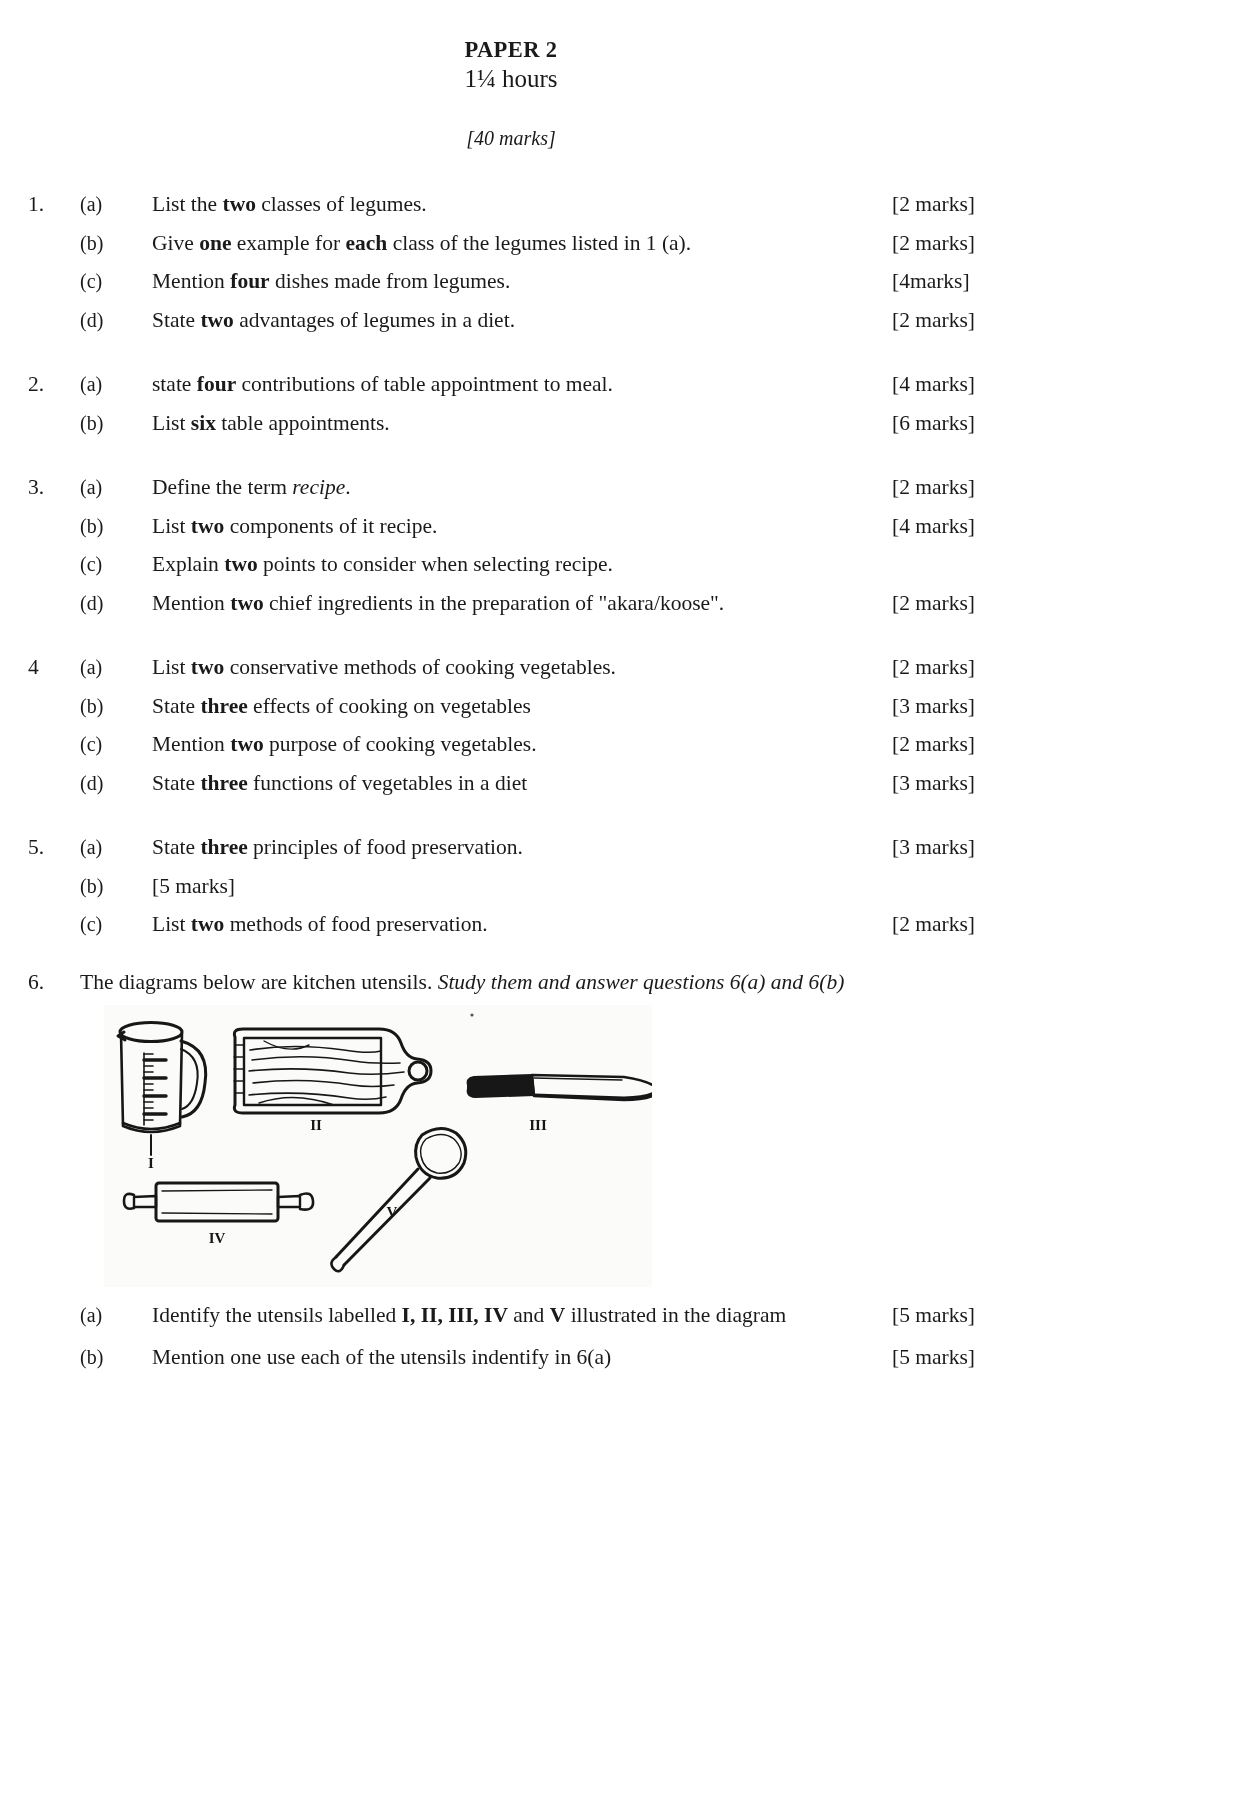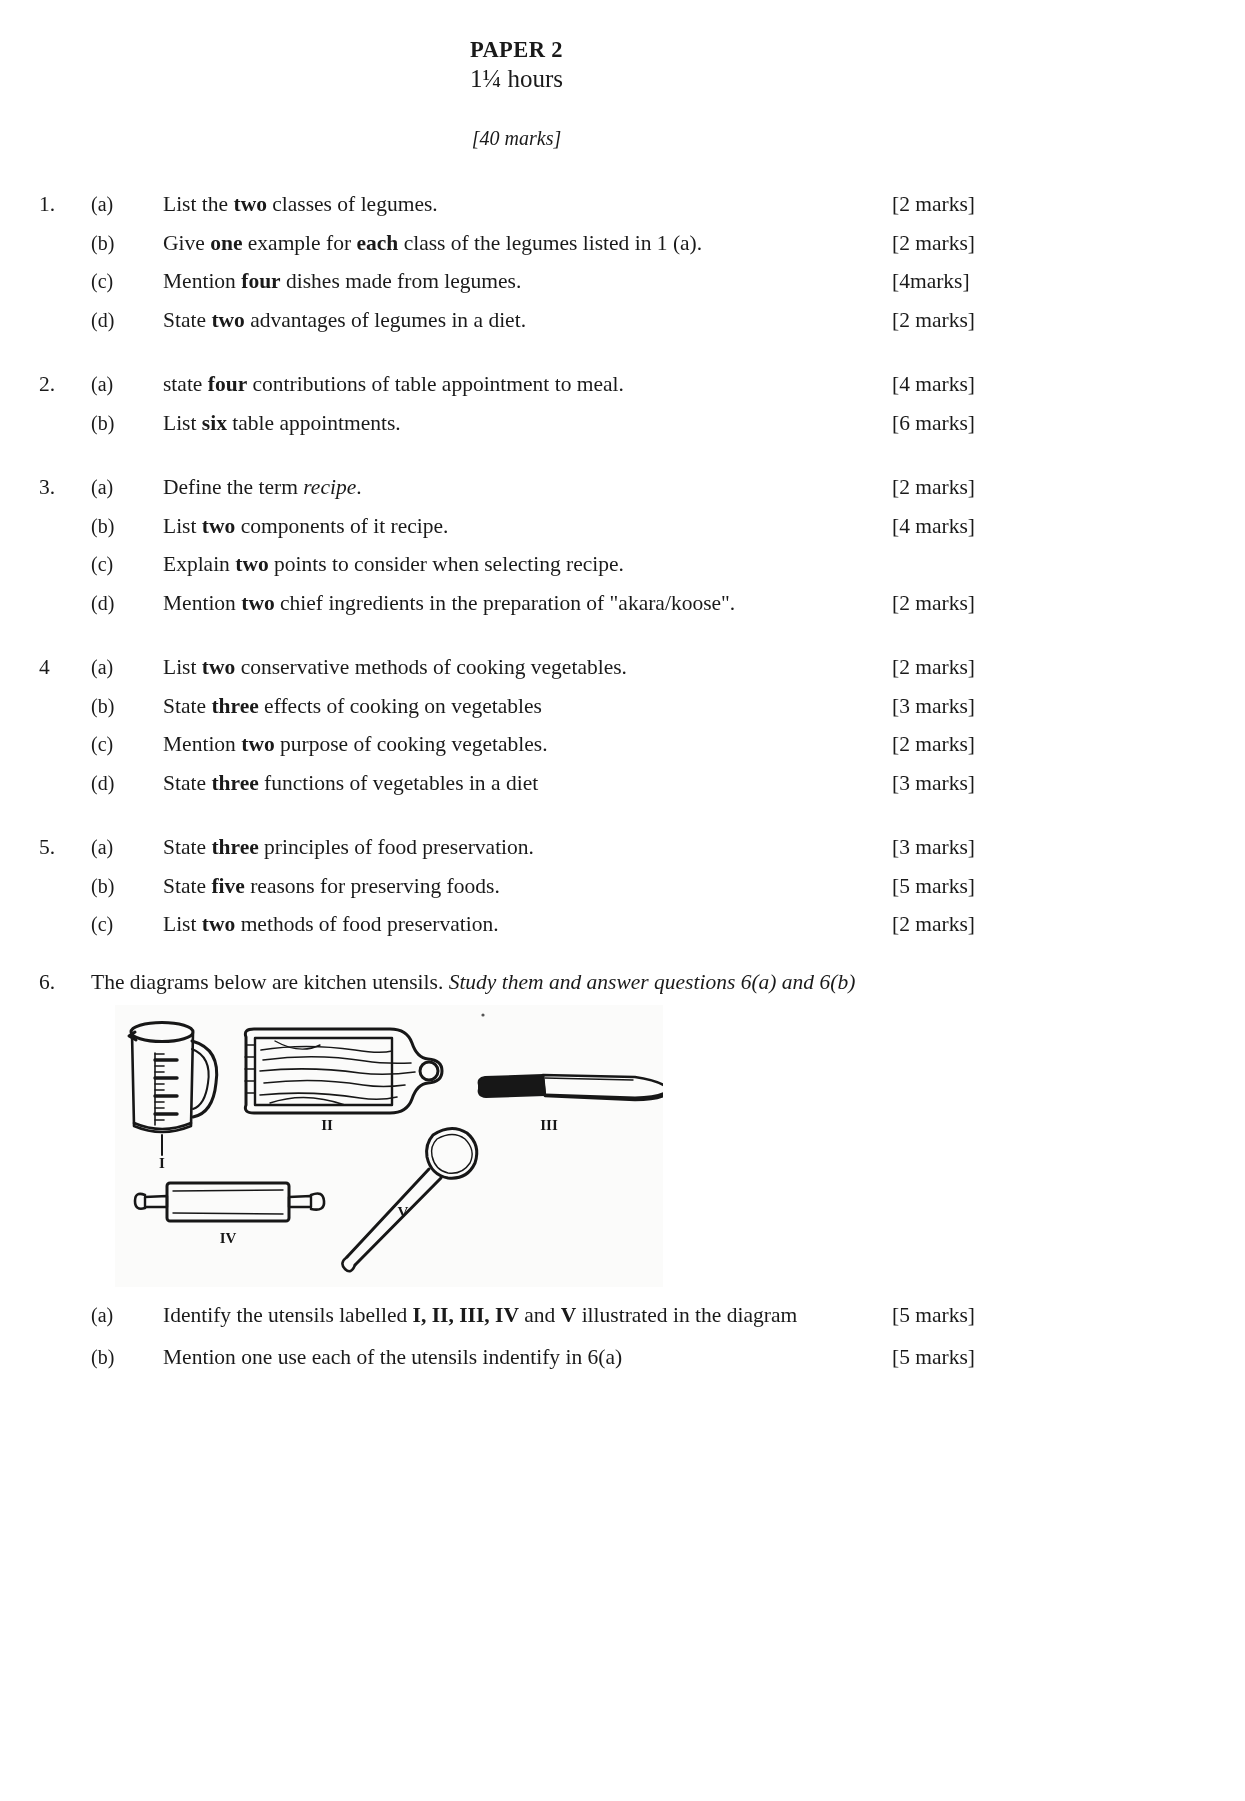--- a/index.html
+++ b/index.html
@@ -13,21 +13,21 @@
     min-height: 1801px;
     font-family: "Liberation Serif", "DejaVu Serif", serif;
     color: #1a1a1a;
     -webkit-font-smoothing: antialiased;
   }
   .page {
     position: relative;
     width: 1032px;
     min-height: 1801px;
     box-sizing: border-box;
-    padding: 36px 22px 30px 23px;
+    padding: 36px 22px 30px 12px;
   }
 
   
   .head-block { text-align: center; }
   .paper-title {
     font-weight: bold;
     font-size: 22.5px;
     letter-spacing: 0.4px;
     line-height: 1.28;
     margin: 0;
@@ -218,21 +218,20 @@
       <div class="qgroup">
         <div class="qrow">
           <div class="qnum">5.</div>
           <div class="qlet">(a)</div>
           <div class="qtext"><span>State </span><b>three</b><span> principles of food preservation.</span></div>
           <div class="qmarks">[3 marks]</div>
         </div>
         <div class="qrow">
           <div class="qnum"></div>
           <div class="qlet">(b)</div>
-          <div class="qtext"><span>State </span><b>five</b><span> reasons for preserving foods.</span></div>
           <div class="qmarks">[5 marks]</div>
         </div>
         <div class="qrow">
           <div class="qnum"></div>
           <div class="qlet">(c)</div>
           <div class="qtext"><span>List </span><b>two</b><span> methods of food preservation.</span></div>
           <div class="qmarks">[2 marks]</div>
         </div>
       </div>
     </div>

